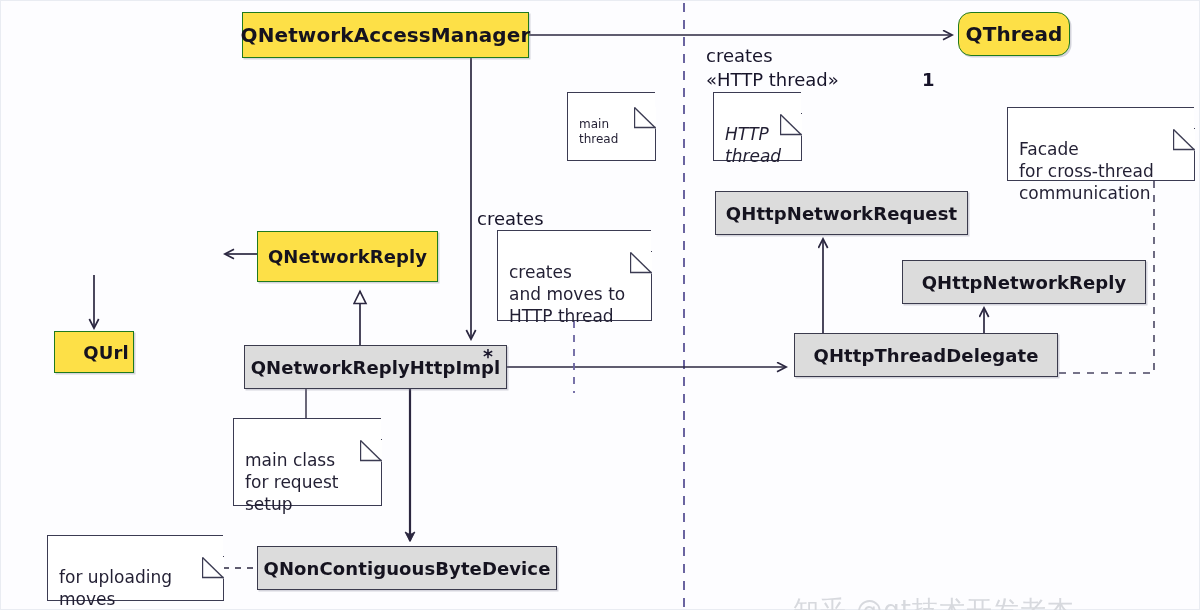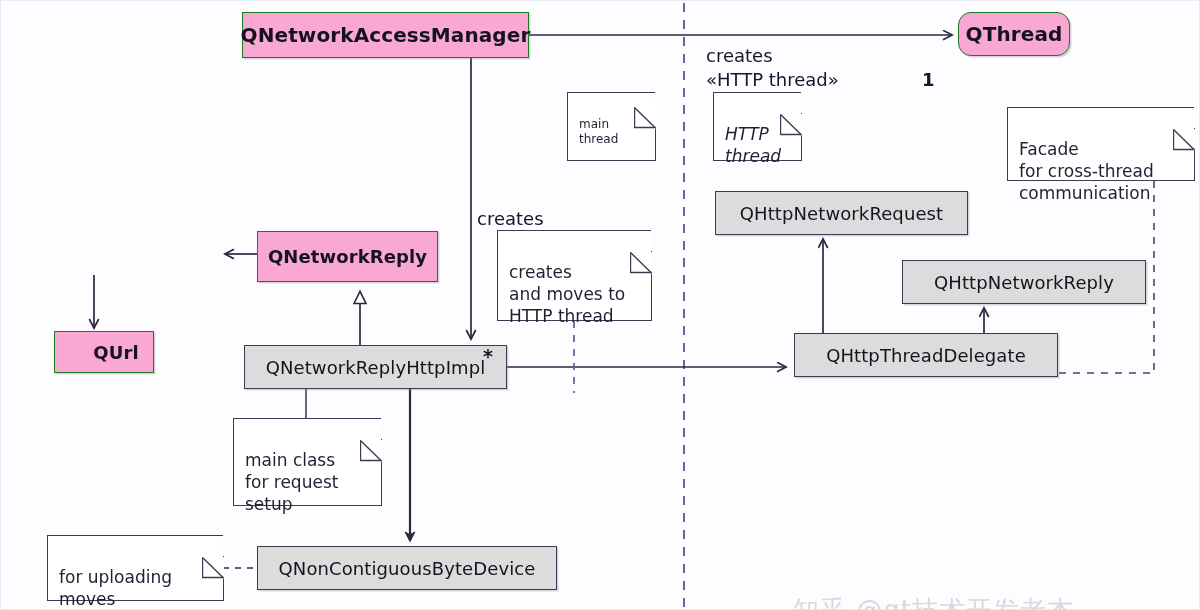--- a/index.html
+++ b/index.html
@@ -22,30 +22,30 @@
   }
   .node {
     position: absolute;
     display: flex; align-items: center; justify-content: center;
     text-align: center;
     color: #15131f;
     letter-spacing: .1px;
     white-space: nowrap;
   }
   .node.green {
-    background: #f9a8d4;
+    background: #fde047;
     border: 1.6px solid #1f7a1f;
     box-shadow: 1.5px 1.5px 0 rgba(120,120,140,.30);
     font-weight: 600;
   }
   .node.gray {
     background: #dcdcdc;
     border: 1.6px solid #3b3b4d;
     box-shadow: 1.5px 1.5px 0 rgba(120,120,140,.30);
-    font-weight: 400;
+    font-weight: 700;
     text-align: center;
   }
   .note {
     position: absolute;
     background: #ffffff;
     color: #221f33;
     padding: 8px 10px 6px 11px;
     line-height: 1.30;
     border: 1.4px solid #3b3b52;
     border-right: none;
@@ -129,21 +129,21 @@
 
   <div class="node green" style="left:957px; top:11px; width:112px; height:44px; font-size:20px;border-radius:13px;">
     <span>QThread</span>
   </div>
 
 
   <div class="node green" style="left:256px; top:230px; width:181px; height:51px; font-size:18px;">
     <span>QNetworkReply</span>
   </div>
 
-  <div class="node green" style="left:53px; top:330px; width:100px; height:42px; font-size:18px;padding-left:24px;">
+  <div class="node green" style="left:53px; top:330px; width:80px; height:42px; font-size:18px;padding-left:24px;">
     <span>QUrl</span>
   </div>
 
   <div class="node gray" style="left:243px; top:344px; width:263px; height:44px; font-size:18px;">
     <span>QNetworkReplyHttpImpl</span>
   </div>
 
   <div class="node gray" style="left:256px; top:545px; width:300px; height:44px; font-size:18px;">
     <span>QNonContiguousByteDevice</span>
   </div>

